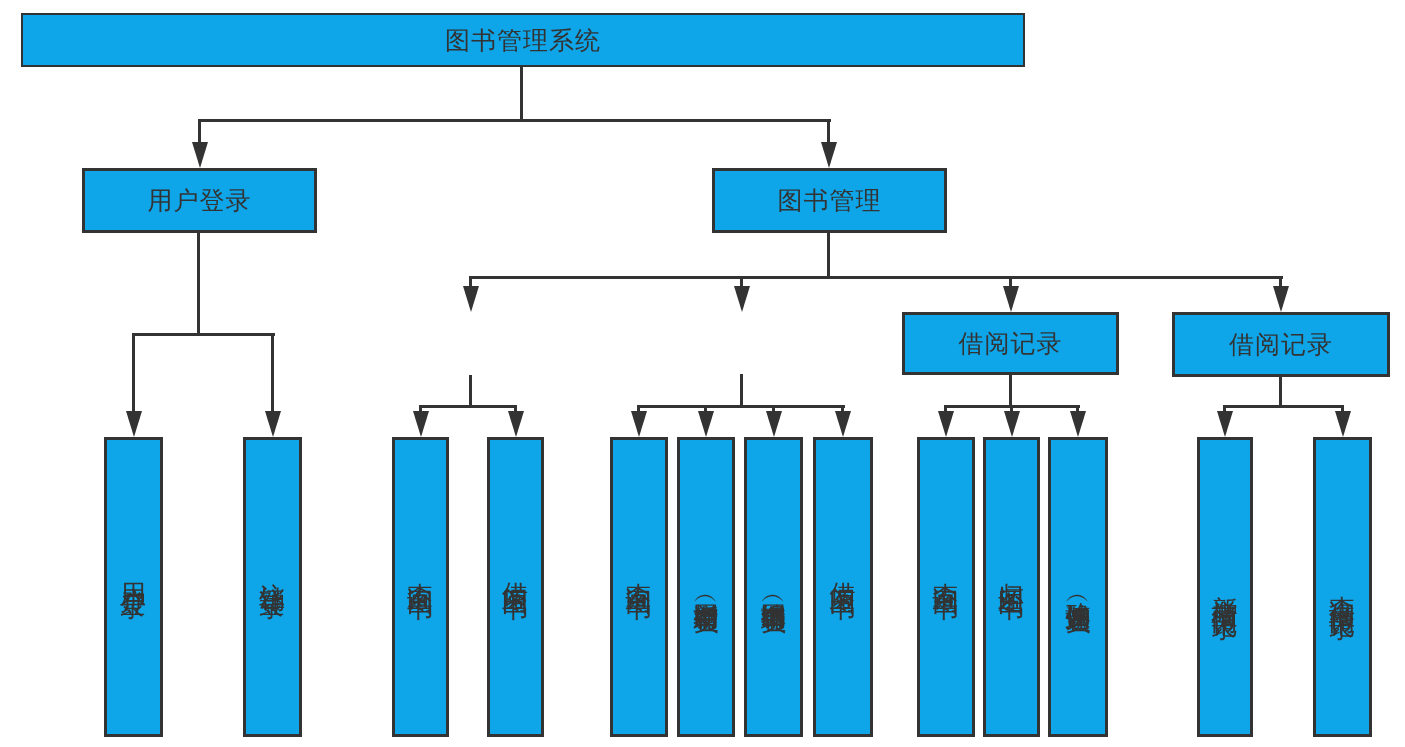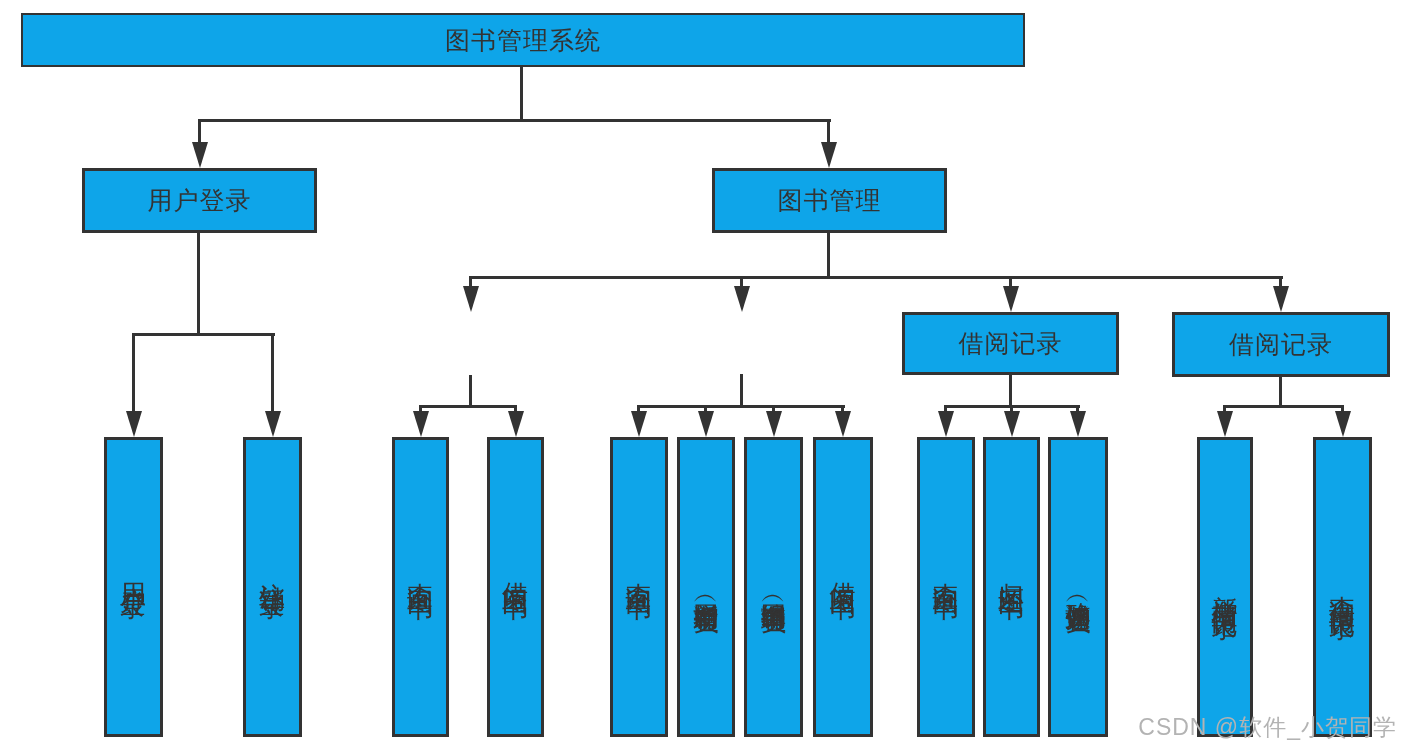--- a/index.html
+++ b/index.html
@@ -140,14 +140,13 @@
     <span class="vt">确认归还（管理员）</span>
   </div>
 
   <div class="box v" style="left:1197px;top:437px;width:56px;height:300px">
     <span class="vt">新增借阅记录</span>
   </div>
   <div class="box v" style="left:1313px;top:437px;width:59px;height:300px">
     <span class="vt">查询借阅记录</span>
   </div>
 
-  <div class="watermark">CSDN @软件_小贺同学</div>
 </div>
 
 </body></html>

